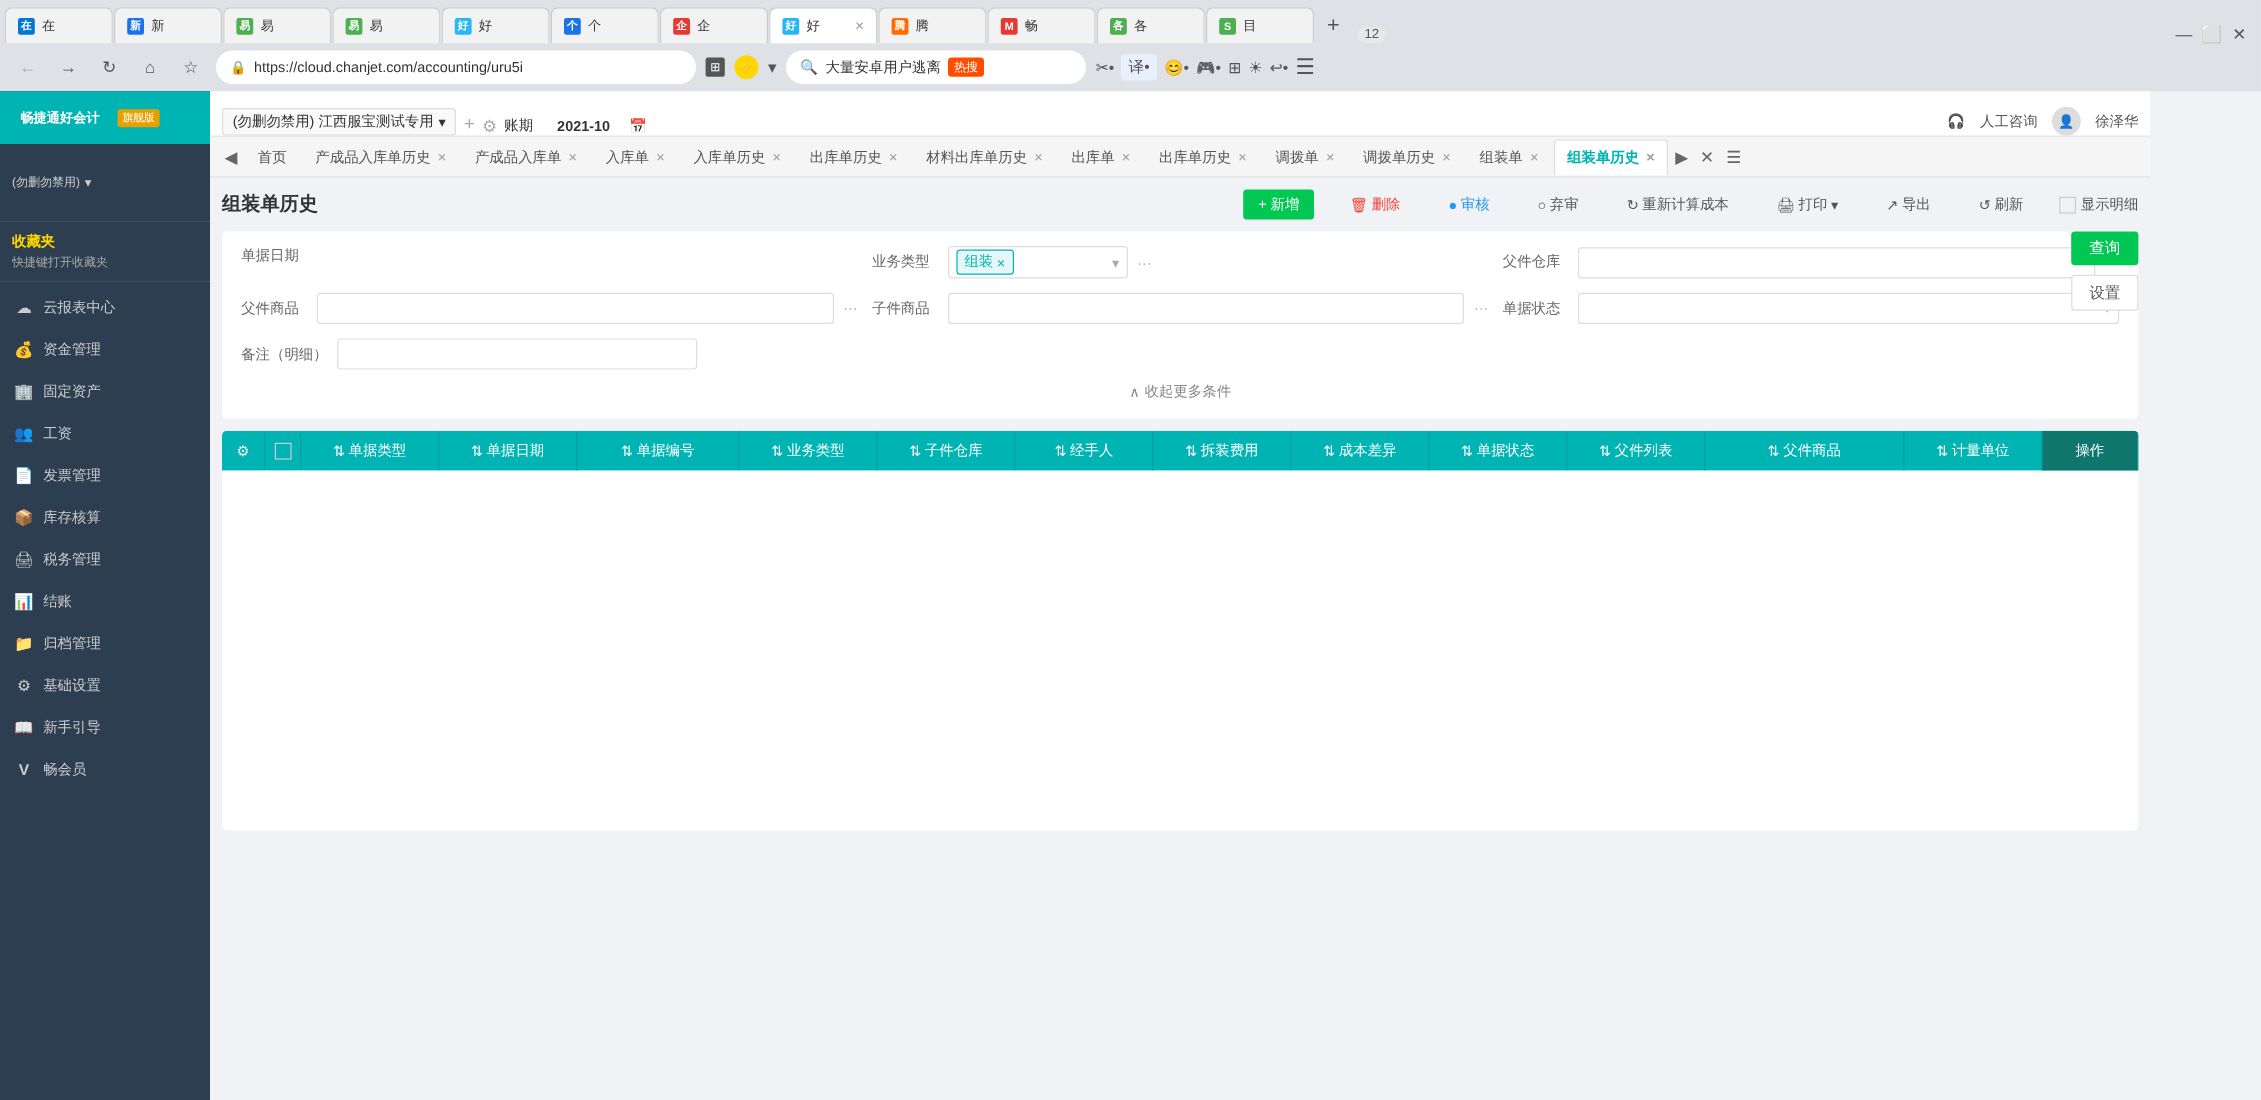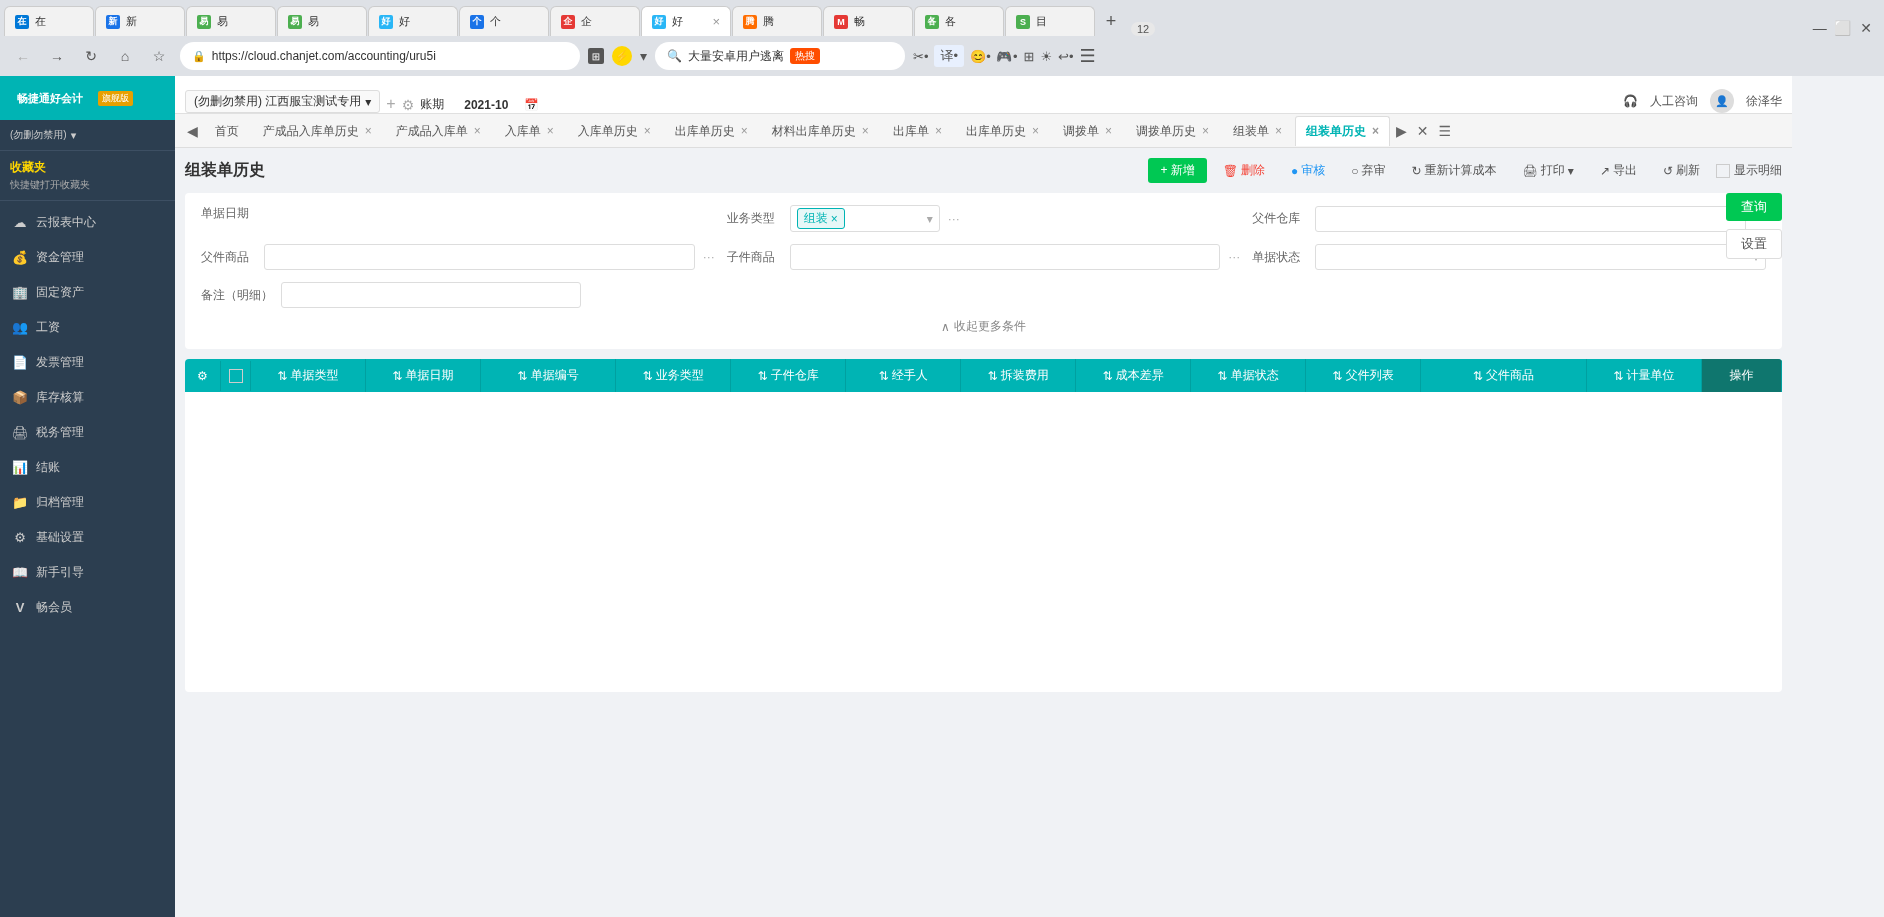--- a/index.html
+++ b/index.html
@@ -27,21 +27,21 @@
     .browser-tools { display: flex; align-items: center; gap: 6px; color: #555; font-size: 13px; }
 
     
     .app-wrapper { display: flex; width: 1792px; height: calc(917px - 76px); }
 
     
     .sidebar { width: 175px; background: #2c3e50; display: flex; flex-direction: column; height: 100%; overflow: hidden; }
     .sidebar-header { background: #00b4b4; padding: 8px 10px; display: flex; align-items: center; gap: 8px; }
     .sidebar-logo { width: 80px; height: 28px; background: #00b4b4; display: flex; align-items: center; justify-content: center; color: #fff; font-size: 13px; font-weight: bold; }
     .sidebar-badge { background: #e8a000; color: #fff; font-size: 9px; padding: 1px 4px; border-radius: 2px; }
-    .sidebar-company { padding: 8px 10px; color: #ccc; font-size: 11px; border-bottom: 1px solid #3d4f63; cursor: pointer; display: flex; align-items: center; gap: 4px; }
+    .sidebar-company { padding: 25px 10px; color: #ccc; font-size: 11px; border-bottom: 1px solid #3d4f63; cursor: pointer; display: flex; align-items: center; gap: 4px; }
     .sidebar-favorites { padding: 8px 10px; color: #ffd700; font-size: 11px; border-bottom: 1px solid #3d4f63; }
     .favorites-label { color: #ffd700; font-weight: bold; font-size: 12px; }
     .favorites-sub { color: #aaa; font-size: 10px; margin-top: 2px; cursor: pointer; }
     .sidebar-nav { flex: 1; overflow-y: auto; padding: 4px 0; }
     .sidebar-nav::-webkit-scrollbar { width: 4px; }
     .sidebar-nav::-webkit-scrollbar-thumb { background: #4a6080; border-radius: 2px; }
     .nav-item { display: flex; align-items: center; padding: 9px 12px; color: #ccc; cursor: pointer; gap: 8px; font-size: 12px; }
     .nav-item .nav-icon { width: 16px; height: 16px; display: flex; align-items: center; justify-content: center; font-size: 13px; }
     .nav-item .nav-label { font-size: 12px; }
 
@@ -61,21 +61,21 @@
     .content-tabs::-webkit-scrollbar { height: 2px; }
     .content-tab { display: flex; align-items: center; padding: 0 10px; height: 30px; font-size: 12px; color: #555; cursor: pointer; white-space: nowrap; gap: 4px; border-radius: 3px 3px 0 0; border: 1px solid transparent; border-bottom: none; }
     .content-tab.active { background: #fff; color: #00b4b4; border-color: #ddd; font-weight: bold; }
     .content-tab .tab-x { color: #999; font-size: 12px; margin-left: 2px; }
     .tab-nav-btn { display: flex; align-items: center; justify-content: center; cursor: pointer; color: #666; font-size: 14px; padding: 2px 4px; }
 
     
     .page-body { flex: 1; overflow-y: auto; padding: 10px; background: #f0f2f5; }
     .page-header { display: flex; align-items: center; justify-content: space-between; margin-bottom: 10px; }
     .page-title { font-size: 16px; font-weight: bold; color: #333; }
-    .action-bar { display: flex; gap: 6px; }
+    .action-bar { display: flex; gap: 20px; }
     .action-btn { display: flex; align-items: center; gap: 3px; padding: 4px 10px; border: none; background: none; cursor: pointer; color: #555; font-size: 12px; border-radius: 3px; }
     .action-btn-primary { background: #00c853; color: #fff; border-radius: 3px; padding: 4px 12px; border: none; cursor: pointer; font-size: 12px; }
     .action-btn-danger { color: #f44336; }
     .action-btn-audit { color: #2196f3; }
     .print-btn { display: flex; align-items: center; gap: 3px; padding: 4px 10px; border: none; background: none; cursor: pointer; color: #555; font-size: 12px; }
     .show-detail { display: flex; align-items: center; gap: 4px; font-size: 12px; color: #555; cursor: pointer; }
     .checkbox-square { width: 14px; height: 14px; border: 1px solid #ccc; display: inline-block; }
 
     
     .filter-area { background: #fff; border-radius: 4px; padding: 12px 16px; margin-bottom: 10px; }

